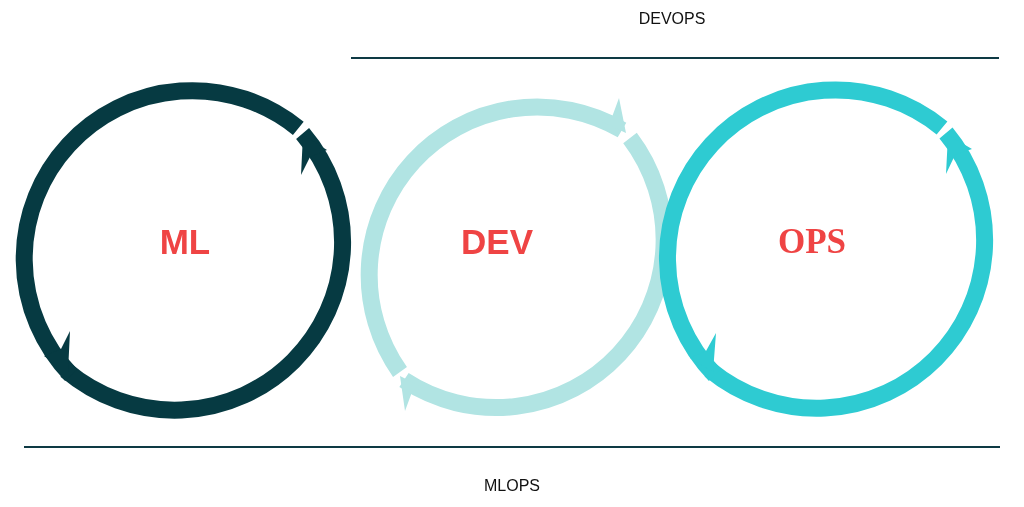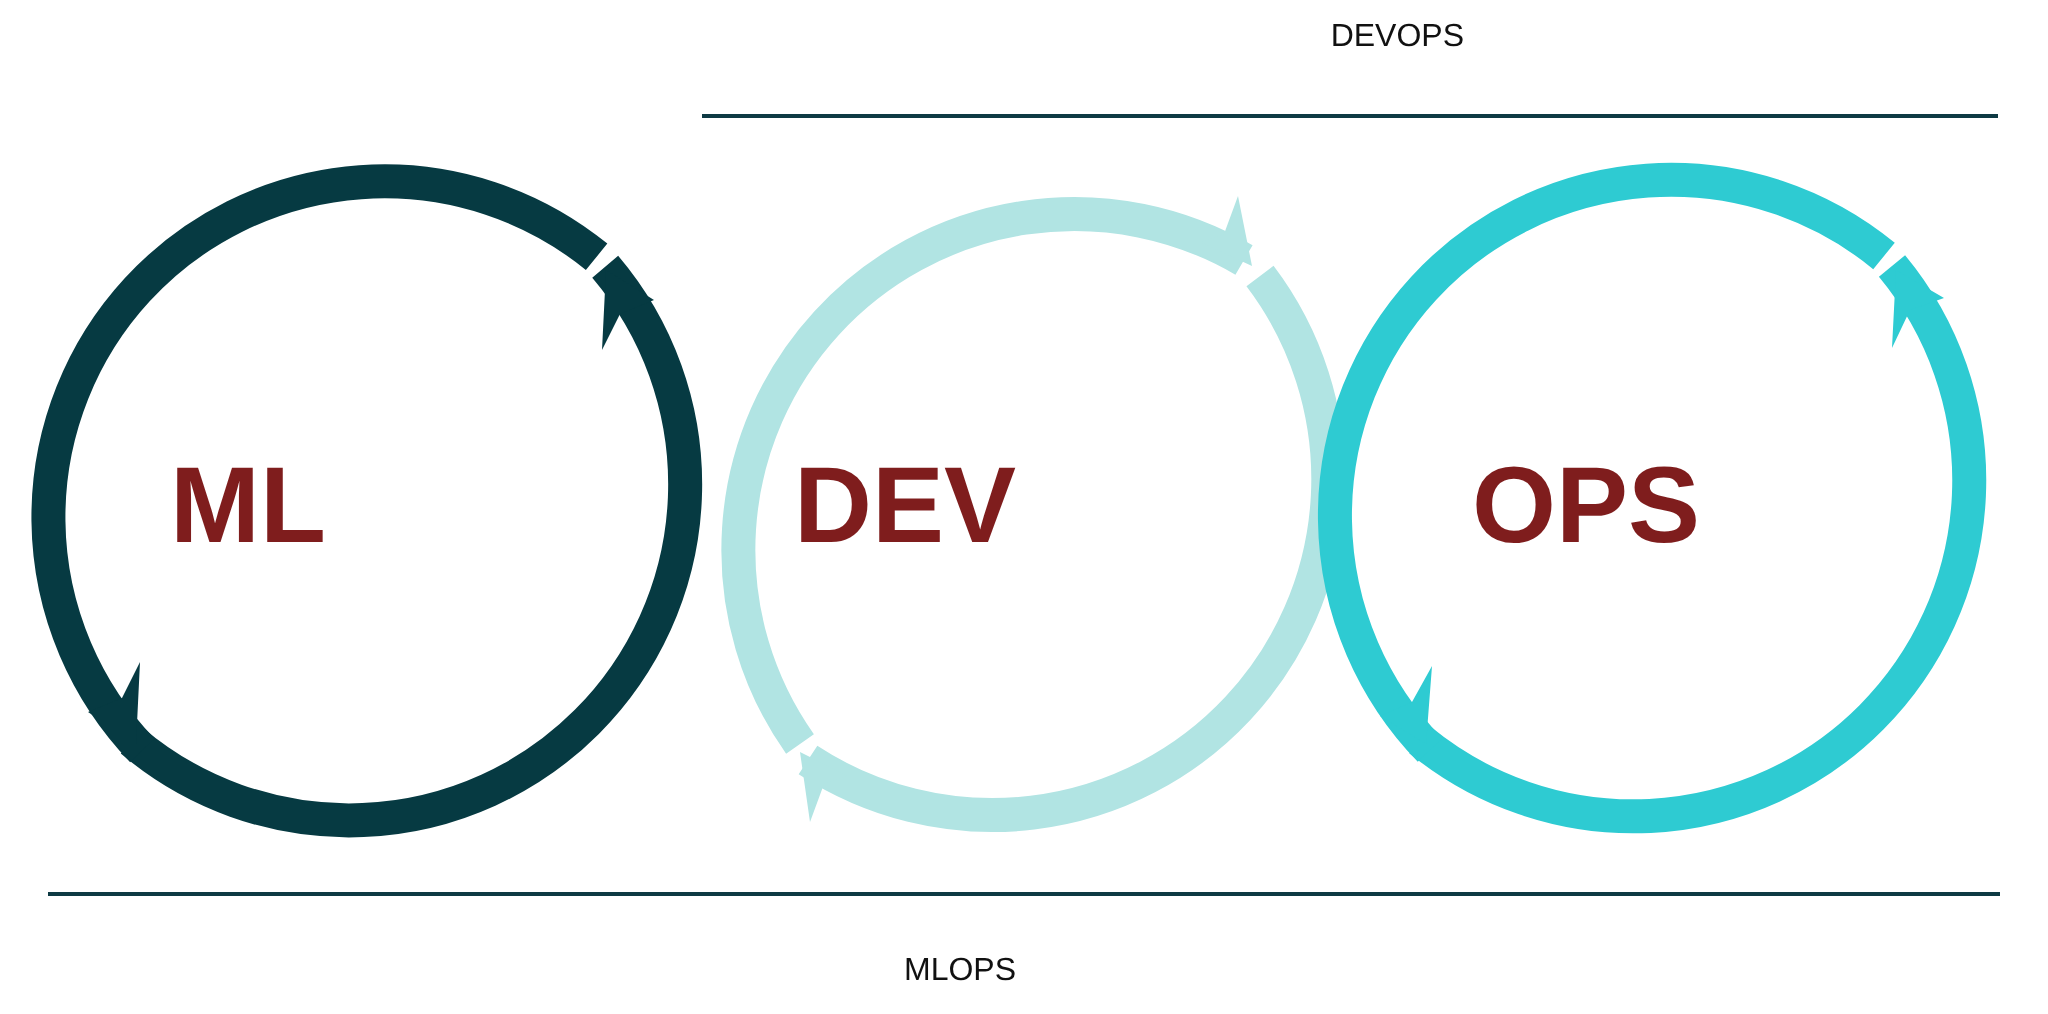--- a/index.html
+++ b/index.html
@@ -1,22 +1,22 @@
 <!DOCTYPE html>
 <html><head>
 <meta charset="utf-8">
 <style>
   html, body { margin:0; padding:0; background:#ffffff; }
   body { width:1024px; height:507px; position:relative; overflow:hidden; font-family:"Liberation Sans", sans-serif; }
-  .label-top { position:absolute; left:612px; top:10px; width:120px; text-align:right; font-size:16px; color:#111; }
-  .label-bottom { position:absolute; left:452px; top:477px; width:120px; font-size:16px; color:#111; }
+  .label-top { position:absolute; left:612px; top:10px; width:120px; text-align:center; font-size:16px; color:#111; }
+  .label-bottom { position:absolute; left:452px; top:477px; width:120px; text-align:center; font-size:16px; color:#111; }
   .line-top { position:absolute; left:351px; top:57px; width:648px; height:2px; background:#0e3a44; }
   .line-bottom { position:absolute; left:24px; top:446px; width:976px; height:2px; background:#0e3a44; }
   svg { position:absolute; left:0; top:0; }
-  .circle-label { position:absolute; width:200px; text-align:left; font-size:54px; font-weight:bold; color:#7f1d1d; top:222px; }
+  .circle-label { position:absolute; width:200px; text-align:center; font-size:35px; font-weight:bold; color:#ef4444; top:222px; }
 </style>
 </head>
 <body>
 
 <div class="label-top">DEVOPS</div>
 <div class="line-top"></div>
 
 <svg width="1024" height="507" viewBox="0 0 1024 507">
 
   <g>
@@ -37,16 +37,16 @@
   <g>
     <path d="M 946 133 A 168 168 0 0 1 710 370" fill="none" stroke="#2ecbd2" stroke-width="17"></path>
     <path d="M 715 375 A 168 168 0 0 1 942 128" fill="none" stroke="#2ecbd2" stroke-width="17"></path>
     <polygon points="948,135 972,149 955,155 946,174" fill="#2ecbd2"></polygon>
     <polygon points="713,372 690,358 706,351 716,333" fill="#2ecbd2"></polygon>
   </g>
 </svg>
 
 <div class="circle-label" style="left:85px;">ML</div>
 <div class="circle-label" style="left:397px;">DEV</div>
-<div class="circle-label" style="left:736px;">OPS</div>
+<div class="circle-label" style="left:712px;font-family:Liberation Serif, serif;">OPS</div>
 
 <div class="line-bottom"></div>
 <div class="label-bottom">MLOPS</div>
 
 </body></html>

